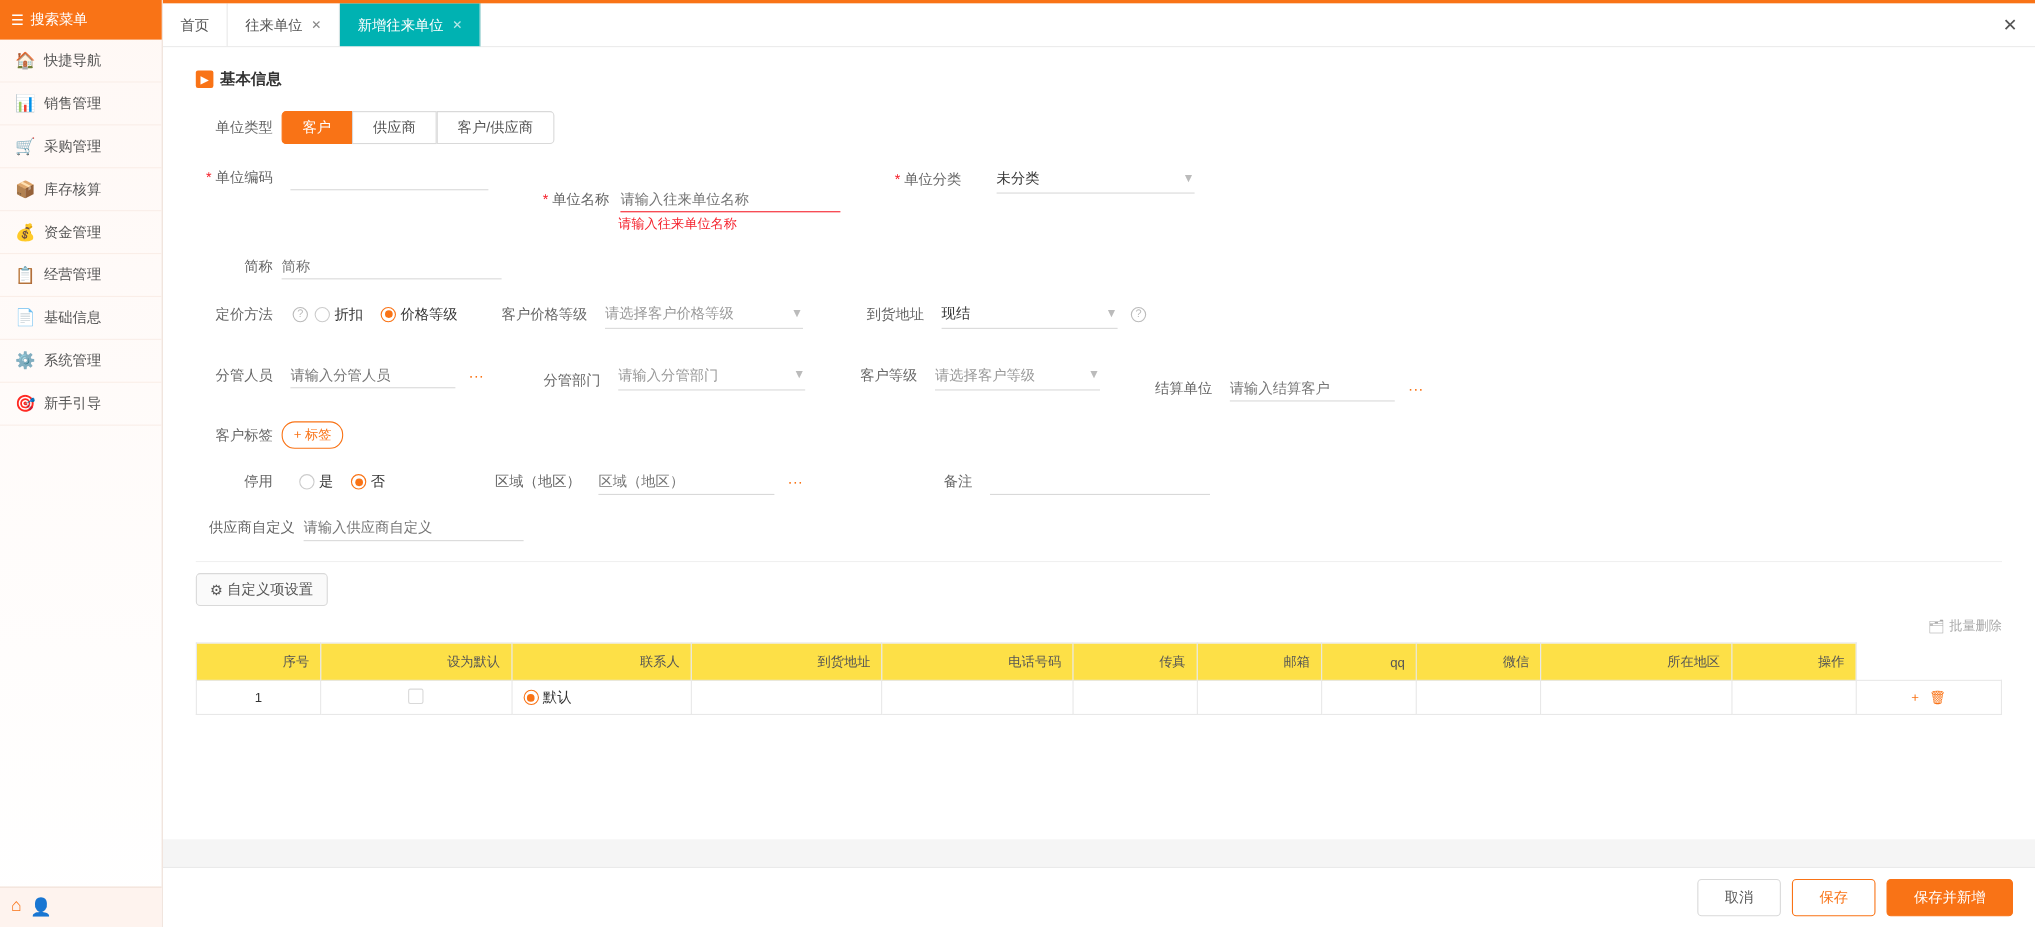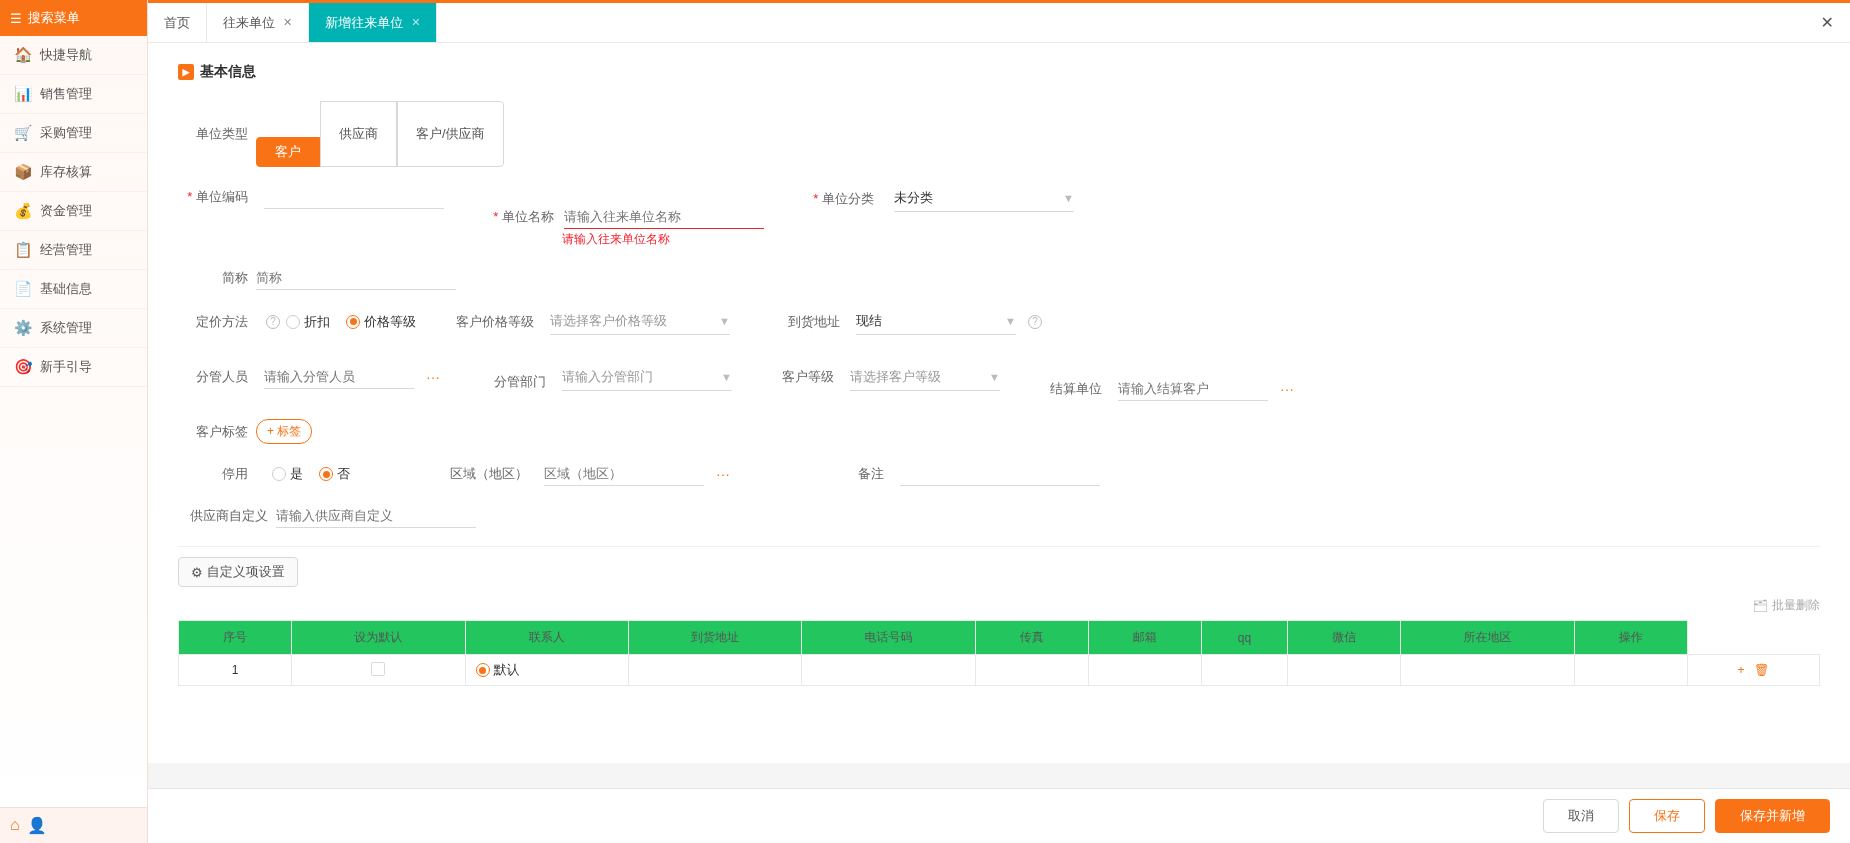--- a/index.html
+++ b/index.html
@@ -179,21 +179,20 @@
       font-size: 13px;
       cursor: pointer;
       color: #555;
     }
     .type-btn:first-child { border-radius: 4px 0 0 4px; }
     .type-btn:last-child { border-radius: 0 4px 4px 0; }
     .type-btn.active {
       background: #f97316;
       border-color: #f97316;
       color: white;
-      margin-top: 36px;
     }
 
     
     .radio-group { display: flex; align-items: center; gap: 16px; }
     .radio-item { display: flex; align-items: center; gap: 4px; cursor: pointer; font-size: 13px; color: #333; }
     .radio-circle {
       width: 14px; height: 14px;
       border-radius: 50%;
       border: 1.5px solid #ccc;
       display: flex; align-items: center; justify-content: center;
@@ -249,24 +248,24 @@
       background: #fafafa;
     }
 
     
     .data-table {
       width: 100%;
       border-collapse: collapse;
       font-size: 12px;
     }
     .data-table th {
-      background: #22c55e;
+      background: #fde047;
       border: 1px solid #e8e8e8;
       padding: 8px 10px;
-      text-align: center;
+      text-align: right;
       color: #555;
       font-weight: normal;
     }
     .data-table td {
       border: 1px solid #e8e8e8;
       padding: 6px 10px;
       text-align: center;
       color: #333;
     }
 
@@ -427,21 +426,21 @@
       <div style="display:flex; flex-direction:column; align-items:flex-start; gap:2px; flex: 0 0 auto; margin-left: 40px;">
         <div style="display:flex; align-items:center; gap:2px;margin-top:20px;">
           <div class="form-label required">单位名称</div>
           <input type="text" class="fake-input error-border" style="width: 200px; border-bottom: 1.5px solid rgb(245, 34, 45);" placeholder="请输入往来单位名称">
         </div>
         <div style="margin-left: 78px;">
           <span style="color:#f5222d; font-size:12px;">请输入往来单位名称</span>
         </div>
       </div>
 
-      <div style="display:flex; align-items:center; gap:12px; flex: 0 0 auto; margin-left: 40px;">
+      <div style="display:flex; align-items:center; gap:24px; flex: 0 0 auto; margin-left: 40px;">
         <div class="form-label required">单位分类</div>
         <div class="fake-select has-value" style="min-width:180px;">
           <span class="select-text">未分类</span>
           <span class="select-arrow">▼</span>
         </div>
       </div>
     </div>
 
     <div class="form-row">
       <div class="form-label">简称</div>

